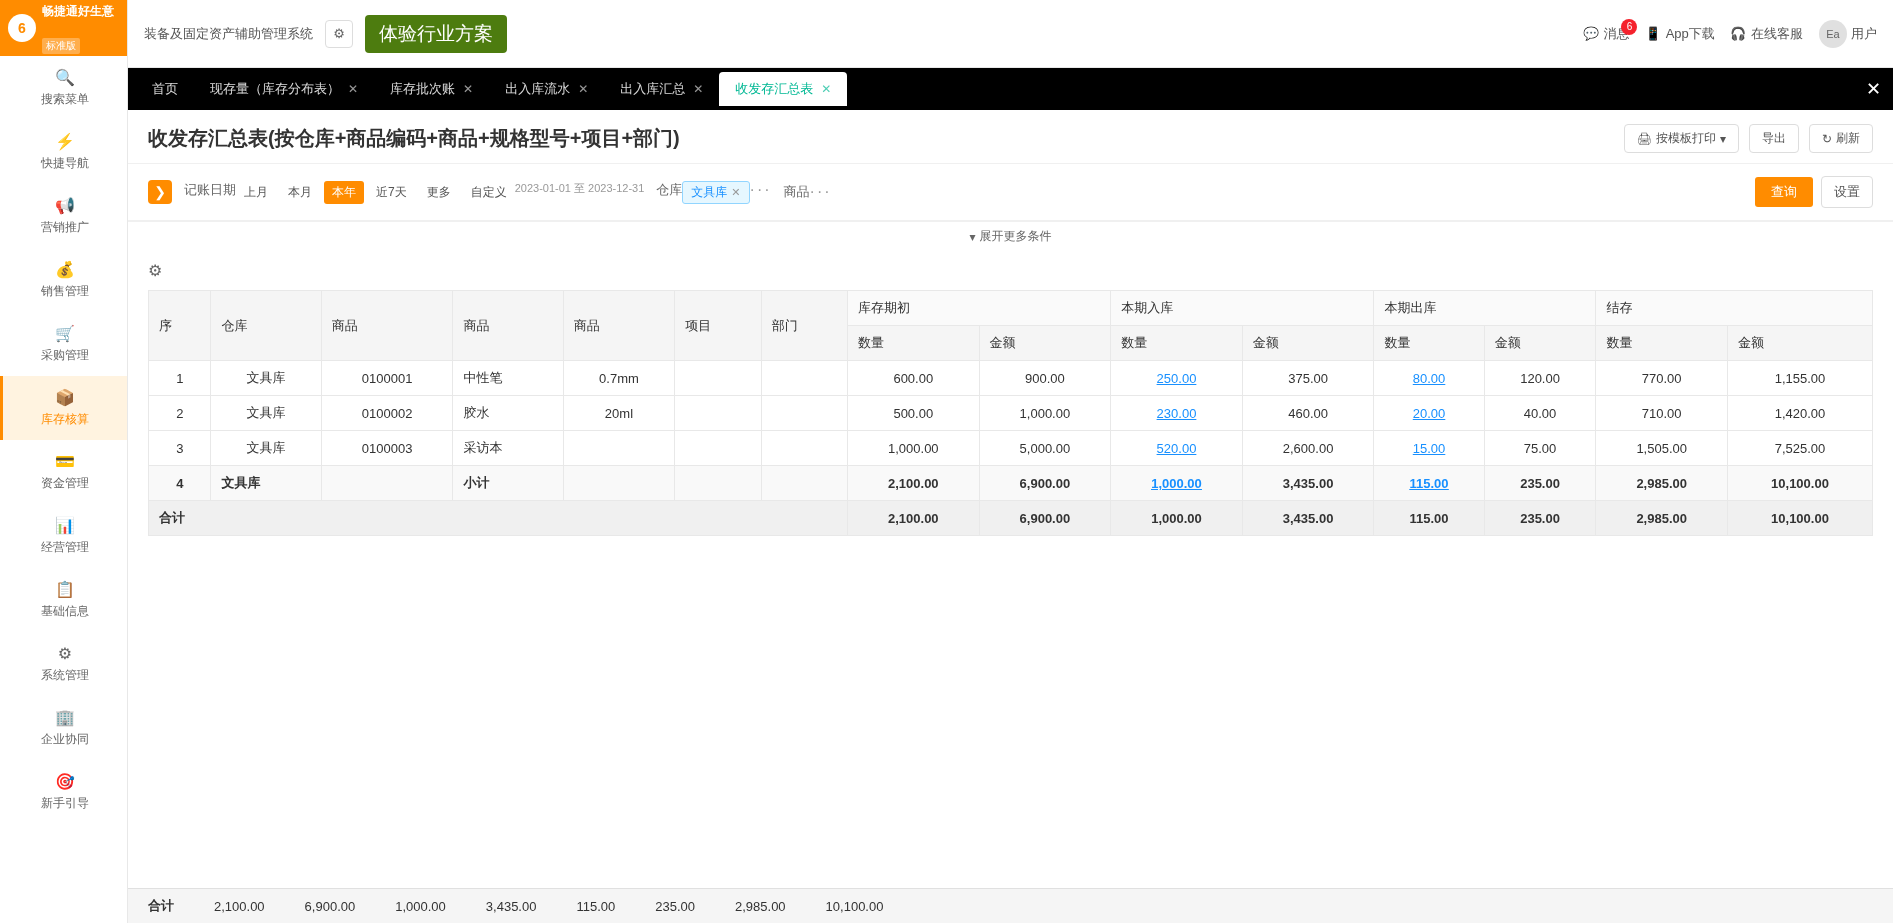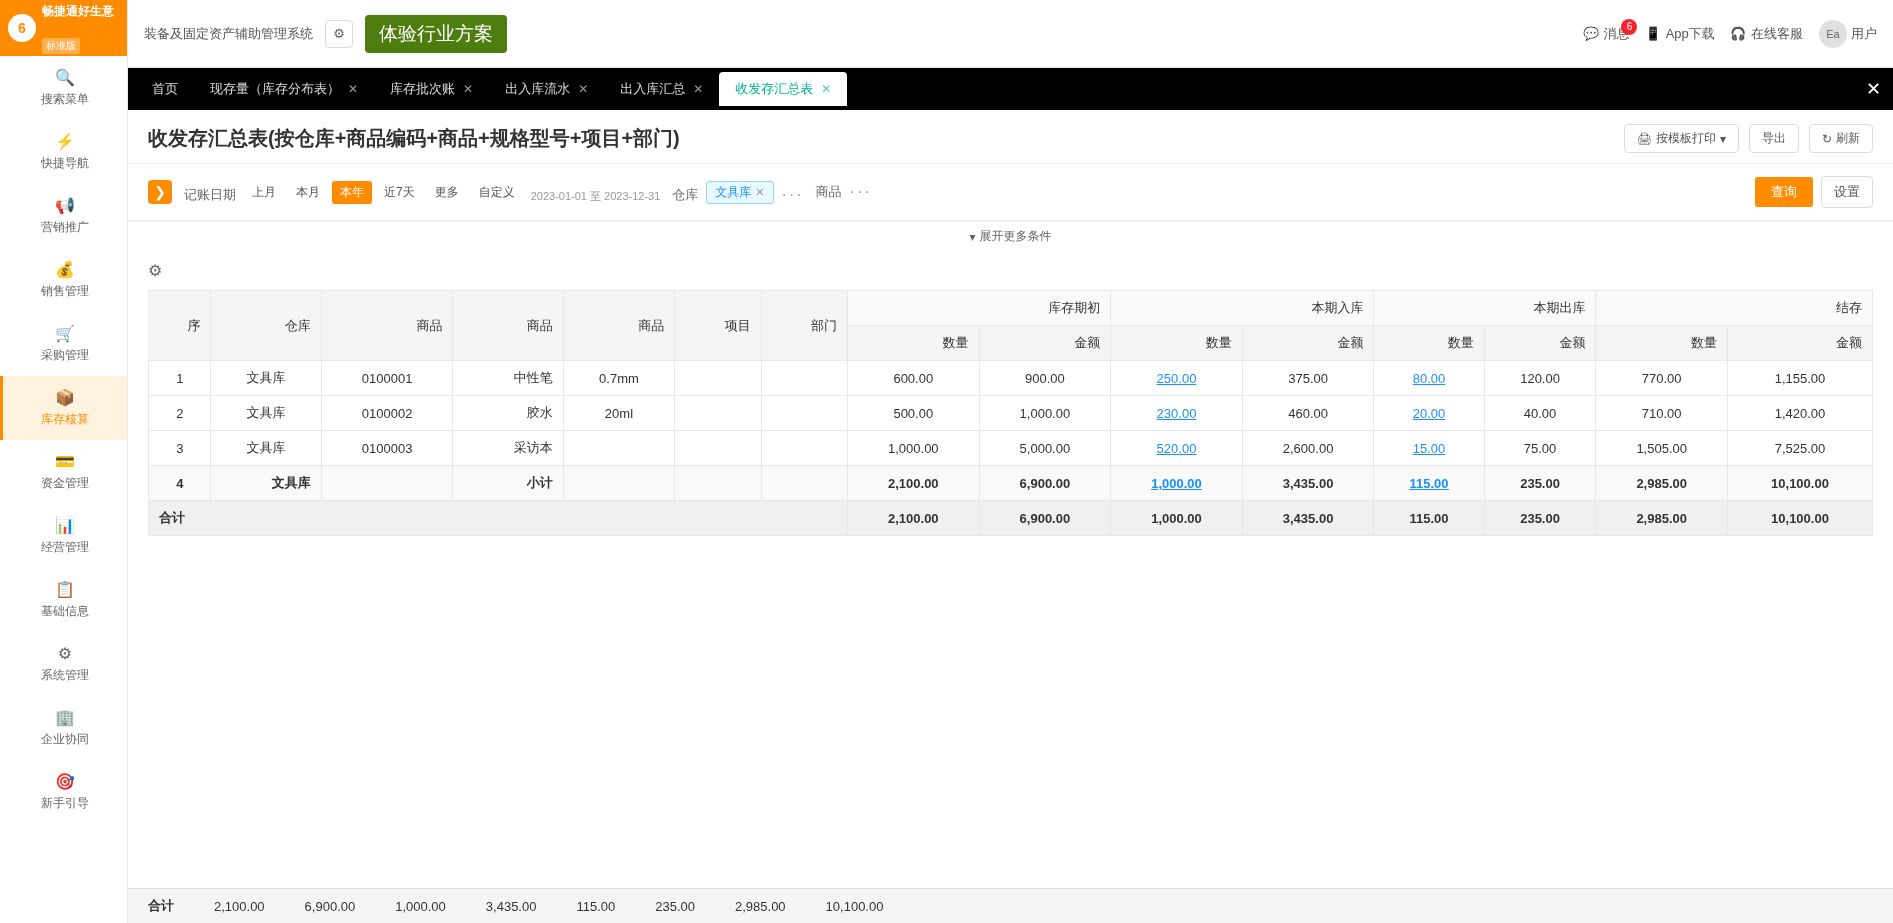--- a/index.html
+++ b/index.html
@@ -42,21 +42,21 @@
 
     
     .page-header { padding: 14px 20px 10px; border-bottom: 1px solid #f0f0f0; display: flex; align-items: center; justify-content: space-between; }
     .page-title { font-size: 20px; font-weight: 600; color: #333; }
     .page-header-actions { display: flex; align-items: center; gap: 10px; }
     .btn-outline { border: 1px solid #ddd; background: #fff; border-radius: 4px; padding: 5px 12px; font-size: 12px; cursor: pointer; color: #555; display: flex; align-items: center; gap: 4px; }
 
     
     .filter-bar { padding: 12px 20px; border-bottom: 1px solid #f0f0f0; display: flex; align-items: center; gap: 12px; flex-wrap: wrap; }
     .filter-toggle { width: 24px; height: 24px; background: #ff8c00; color: #fff; display: flex; align-items: center; justify-content: center; border-radius: 4px; cursor: pointer; font-size: 14px; }
-    .filter-section { display: flex; align-items: flex-end; gap: 8px; }
+    .filter-section { display: flex; align-items: flex-start; gap: 0; }
     .filter-label { color: #666; font-size: 13px; white-space: nowrap; }
     .filter-date-btns { display: flex; gap: 4px; }
     .filter-date-btn { padding: 3px 8px; border: none; background: transparent; cursor: pointer; color: #555; font-size: 12px; border-radius: 3px; }
     .filter-date-btn.active { background: #ff8c00; color: #fff; }
     .filter-date-range { font-size: 11px; color: #999; }
     .warehouse-tag { background: #e6f7ff; border: 1px solid #91d5ff; color: #1890ff; padding: 2px 8px; border-radius: 3px; font-size: 12px; display: flex; align-items: center; gap: 4px; }
     .warehouse-tag-close { cursor: pointer; color: #999; font-size: 11px; }
     .filter-dots { color: #999; cursor: pointer; font-size: 16px; letter-spacing: 2px; }
     .expand-more { display: flex; align-items: center; justify-content: center; padding: 6px; cursor: pointer; color: #666; font-size: 12px; gap: 4px; border-top: 1px solid #f0f0f0; }
 
@@ -64,26 +64,26 @@
     .filter-actions-right { margin-left: auto; display: flex; gap: 8px; align-items: center; }
     .btn-query { background: #ff8c00; color: #fff; border: none; border-radius: 3px; padding: 6px 16px; font-size: 13px; cursor: pointer; }
     .btn-set { background: #fff; border: 1px solid #ddd; color: #555; border-radius: 4px; padding: 6px 12px; font-size: 13px; cursor: pointer; }
 
     
     .table-container { padding: 0 20px 20px; }
     .table-toolbar { display: flex; align-items: center; padding: 10px 0; }
     .table-gear { color: #666; cursor: pointer; font-size: 16px; }
     table { width: 100%; border-collapse: collapse; font-size: 13px; }
     thead tr { background: #f5f5f5; }
-    thead th { border: 1px solid #e8e8e8; padding: 8px 10px; text-align: right; color: #333; font-weight: 500; white-space: nowrap; }
+    thead th { border: 1px solid #e8e8e8; padding: 8px 10px; text-align: left; color: #333; font-weight: 500; white-space: nowrap; }
     thead th.group-header { background: #fafafa; }
     tbody tr { background: #fff; }
     tbody tr.subtotal { background: #f9f9f9; font-weight: bold; }
     tbody td { border: 1px solid #e8e8e8; padding: 8px 10px; text-align: center; color: #333; }
-    tbody td.text-left { text-align: right; }
+    tbody td.text-left { text-align: left; }
     tbody td.link { color: #1890ff; text-decoration: underline; cursor: pointer; }
     tfoot tr { background: #f0f0f0; font-weight: bold; }
     tfoot td { border: 1px solid #e8e8e8; padding: 8px 10px; text-align: center; color: #333; }
 
     
     .bottom-bar { background: #f5f5f5; border-top: 1px solid #e0e0e0; padding: 8px 20px; display: flex; align-items: center; gap: 40px; font-size: 13px; color: #333; position: sticky; bottom: 0; }
     .total-label { font-weight: 600; }
   </style>
 </head>
 <body>

